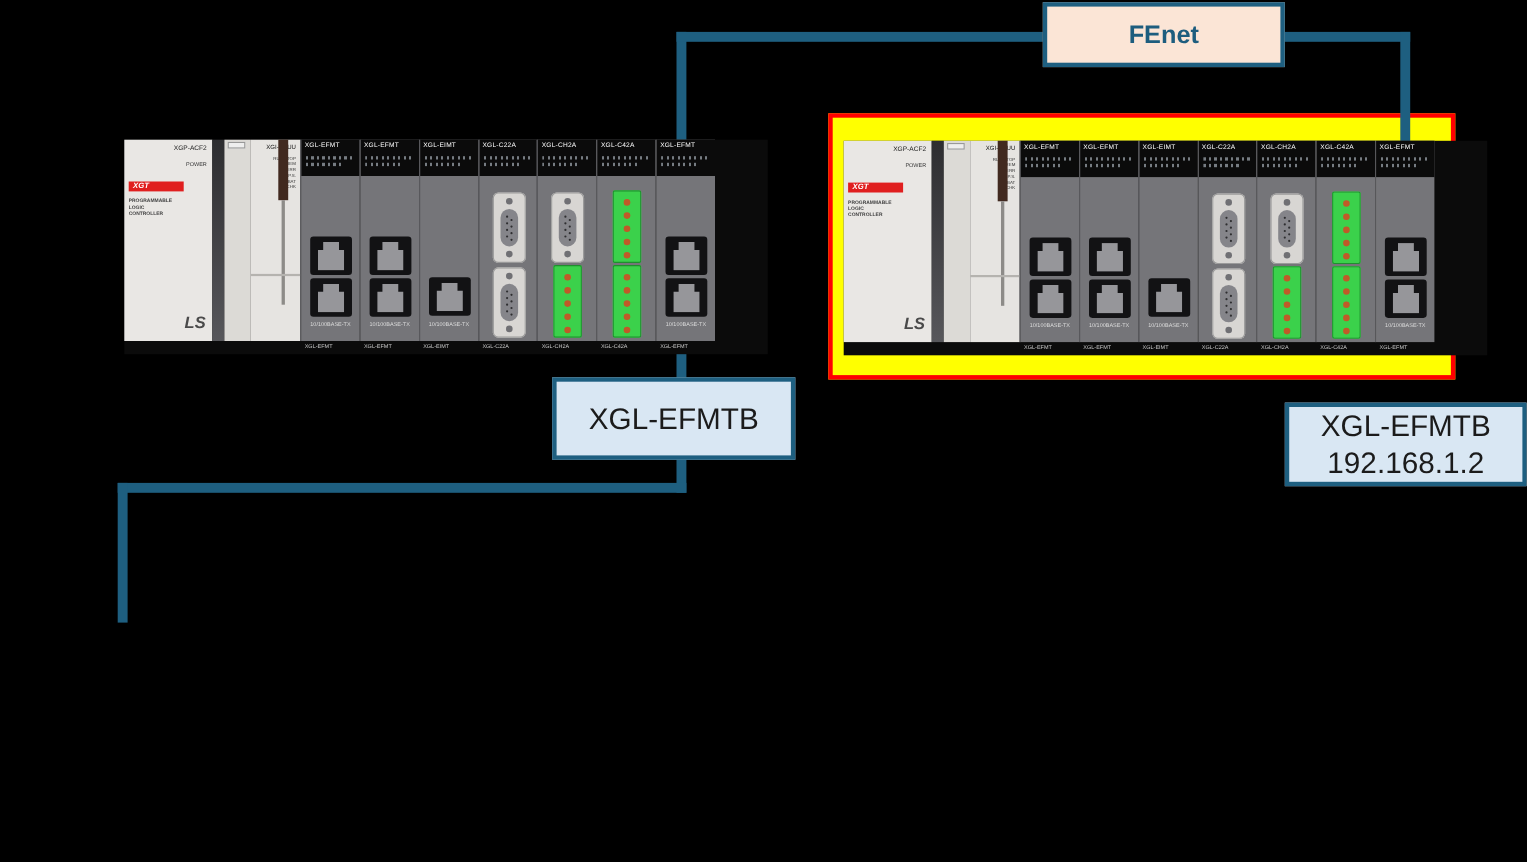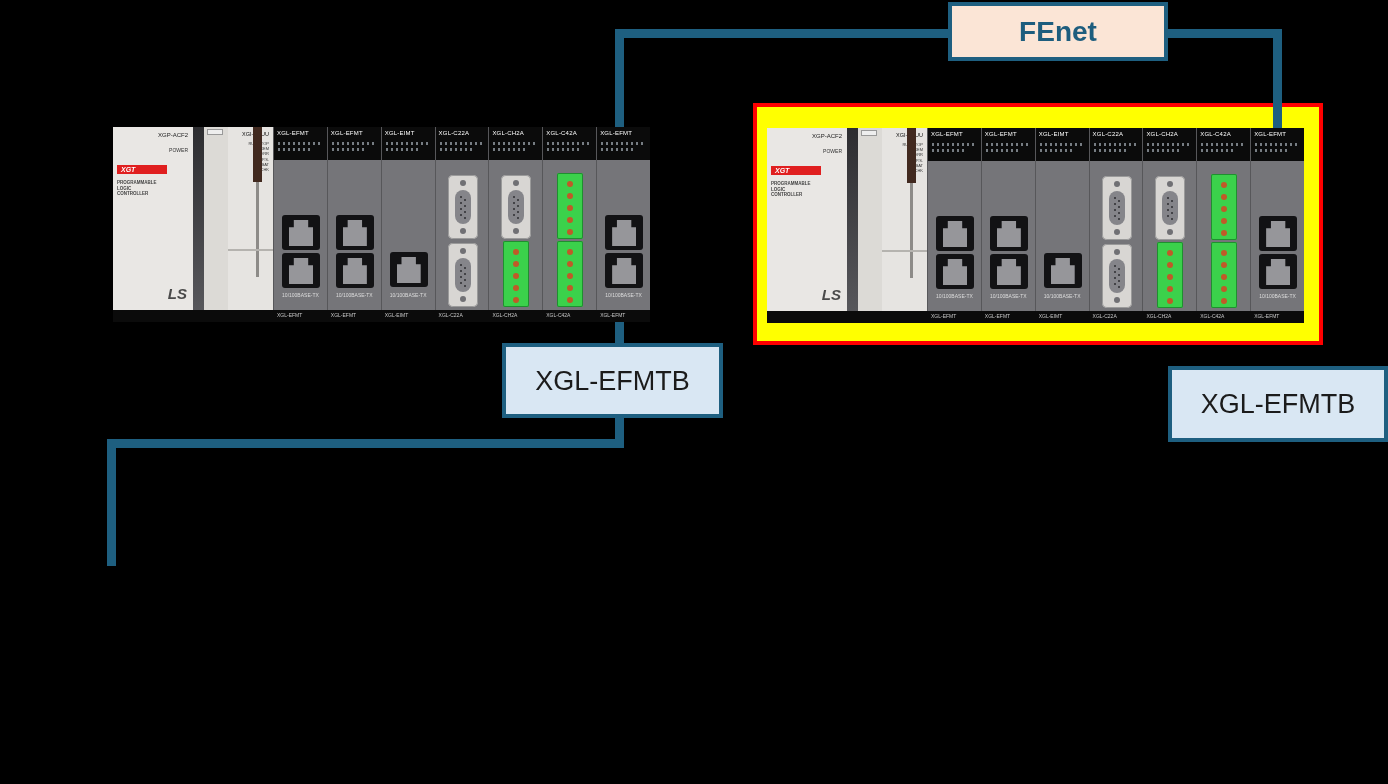--- a/index.html
+++ b/index.html
@@ -6,34 +6,34 @@
   .canvas{position:relative;width:1388px;height:784px;background:var(--canvas-bg,#000);
           overflow:hidden;font-family:"Liberation Sans",sans-serif;}
 
   
   .conn{position:absolute;background:var(--connector,#1E5F80);z-index:2;}
 
   
   .netbox{position:absolute;z-index:4;display:flex;align-items:center;justify-content:center;
           box-sizing:border-box;background:var(--net-label-bg,#FBE5D6);
           border:4px solid var(--net-label-border,#1E5F80);
-          color:var(--net-label-text,#1D5D7E);font-weight:bold;font-size:28px;}
+          color:var(--net-label-text,#1D5D7E);font-weight:bold;font-size:23px;}
 
   
   .devbox{position:absolute;z-index:4;display:flex;flex-direction:column;justify-content:center;
           box-sizing:border-box;text-align:center;background:var(--device-label-bg,#D9E7F3);
           border:4px solid var(--device-label-border,#1E5F80);
           color:var(--device-label-text,#1B1B1B);font-size:27px;line-height:34px;}
 
   
   .highlight{position:absolute;z-index:1;box-sizing:border-box;
              background:var(--highlight-fill,#FF0);border:4px solid var(--highlight-border,#F00);}
 
   
-  .rack{position:absolute;z-index:3;background:var(--rack-frame,#0B0B0B);}
+  .rack{position:absolute;z-index:3;background:var(--rack-frame,#0B0B0B);padding-left:48px;}
   .rack *{position:absolute;box-sizing:border-box;}
   .power{background:var(--power-face,#E9E7E4);}
   .pm-model{top:5px;right:5px;font-size:6px;color:#222;white-space:nowrap;}
   .pm-sub{top:20px;right:5px;font-size:5px;color:#333;white-space:nowrap;}
   .badge{left:4px;top:38px;width:50px;height:9px;background:var(--badge-red,#E01F1F);
          color:#fff;font-size:7px;font-weight:bold;font-style:italic;line-height:9px;padding-left:4px;}
   .pm-desc{left:4px;top:53px;font-size:4.5px;line-height:5.5px;color:#444;font-weight:bold;}
   .ls-logo{right:6px;bottom:8px;font-size:15px;font-weight:bold;font-style:italic;color:#4A4A4A;}
   .rail{background:linear-gradient(#2d2d30,#57575b);}
   .blankmod{background:#DCDAD6;}
@@ -333,15 +333,16 @@
 
   <div class="netbox" style="left:948px;top:2px;width:220px;height:59px;">
     <span>FEnet</span>
   </div>
 
   <div class="devbox" style="left:502px;top:343px;width:221px;height:75px;">
     <div>XGL-EFMTB</div>
   </div>
   <div class="devbox" style="left:1168px;top:366px;width:220px;height:76px;">
     <div>XGL-EFMTB</div>
+    <div>192.168.1.2</div>
   </div>
 
 </div>
 
 </body></html>

